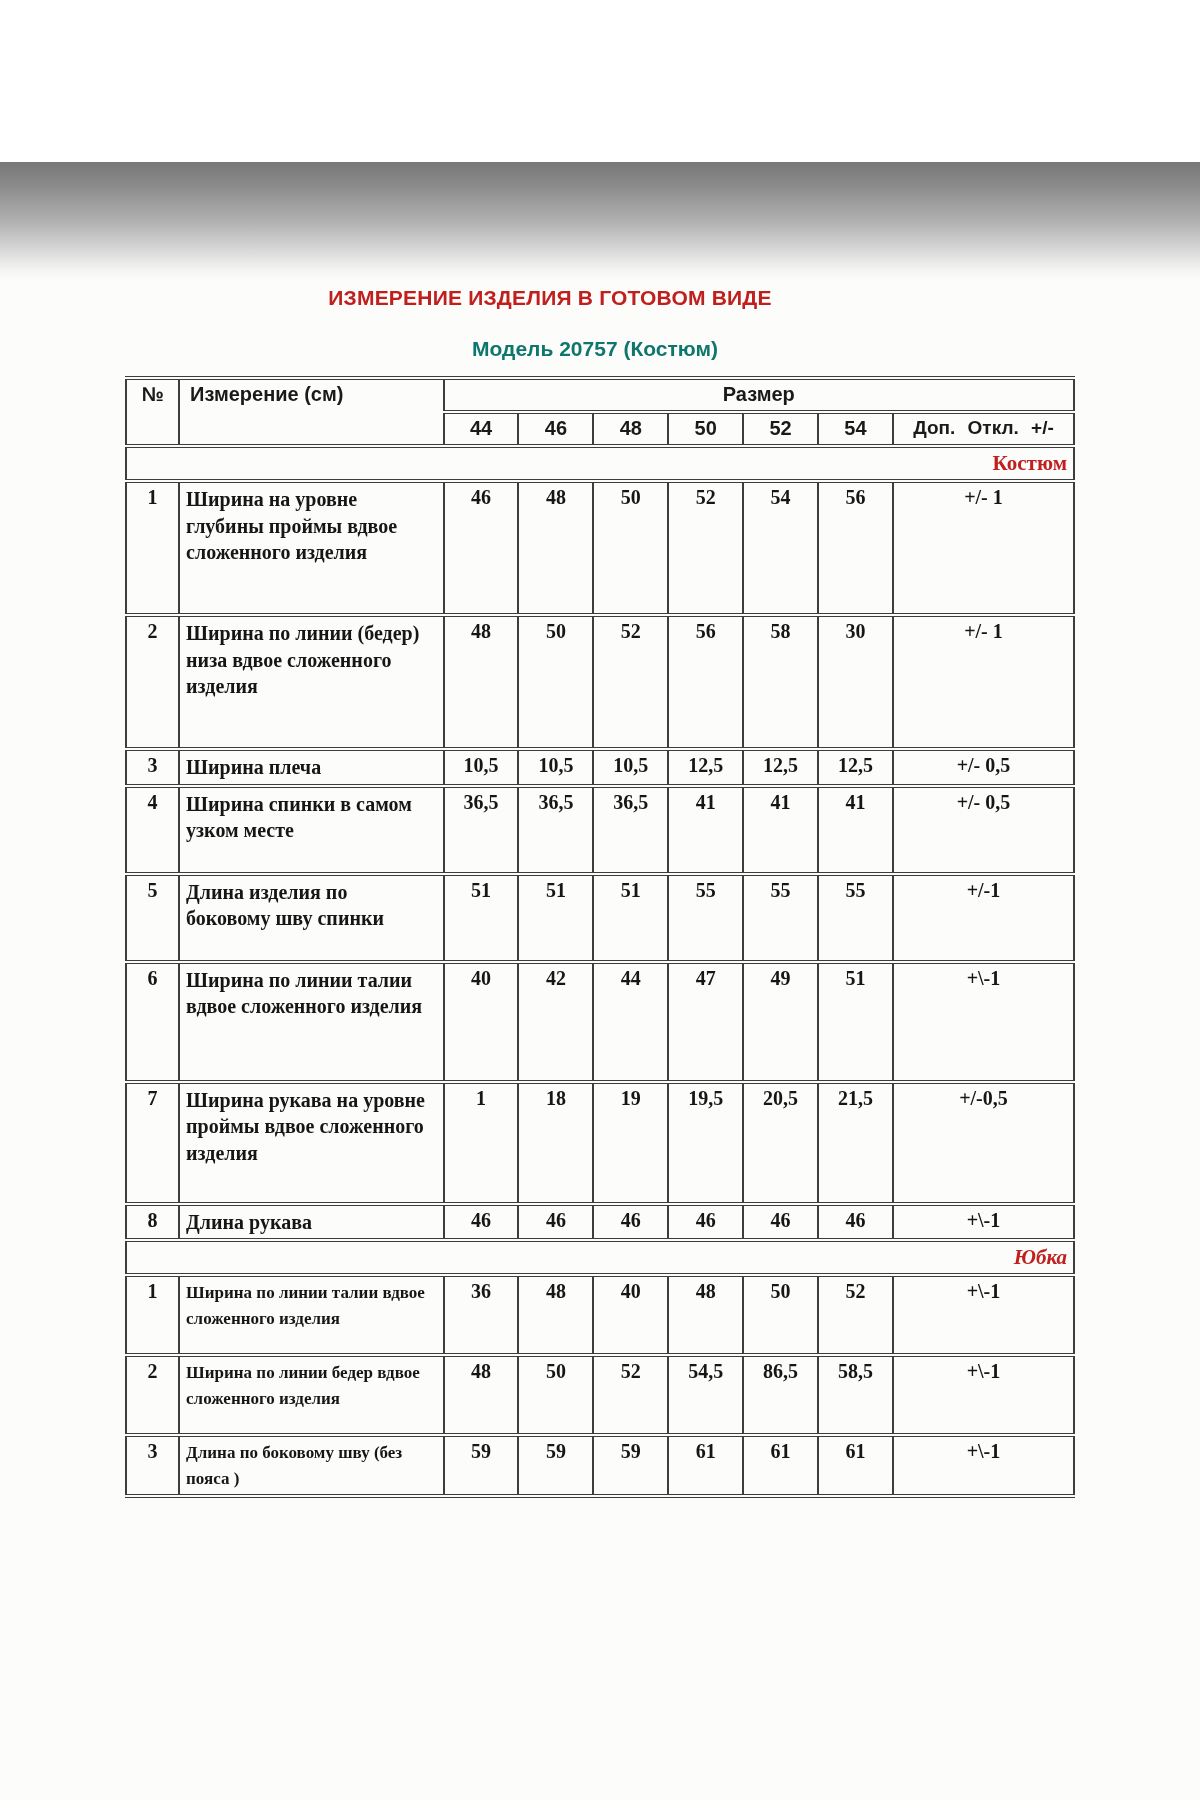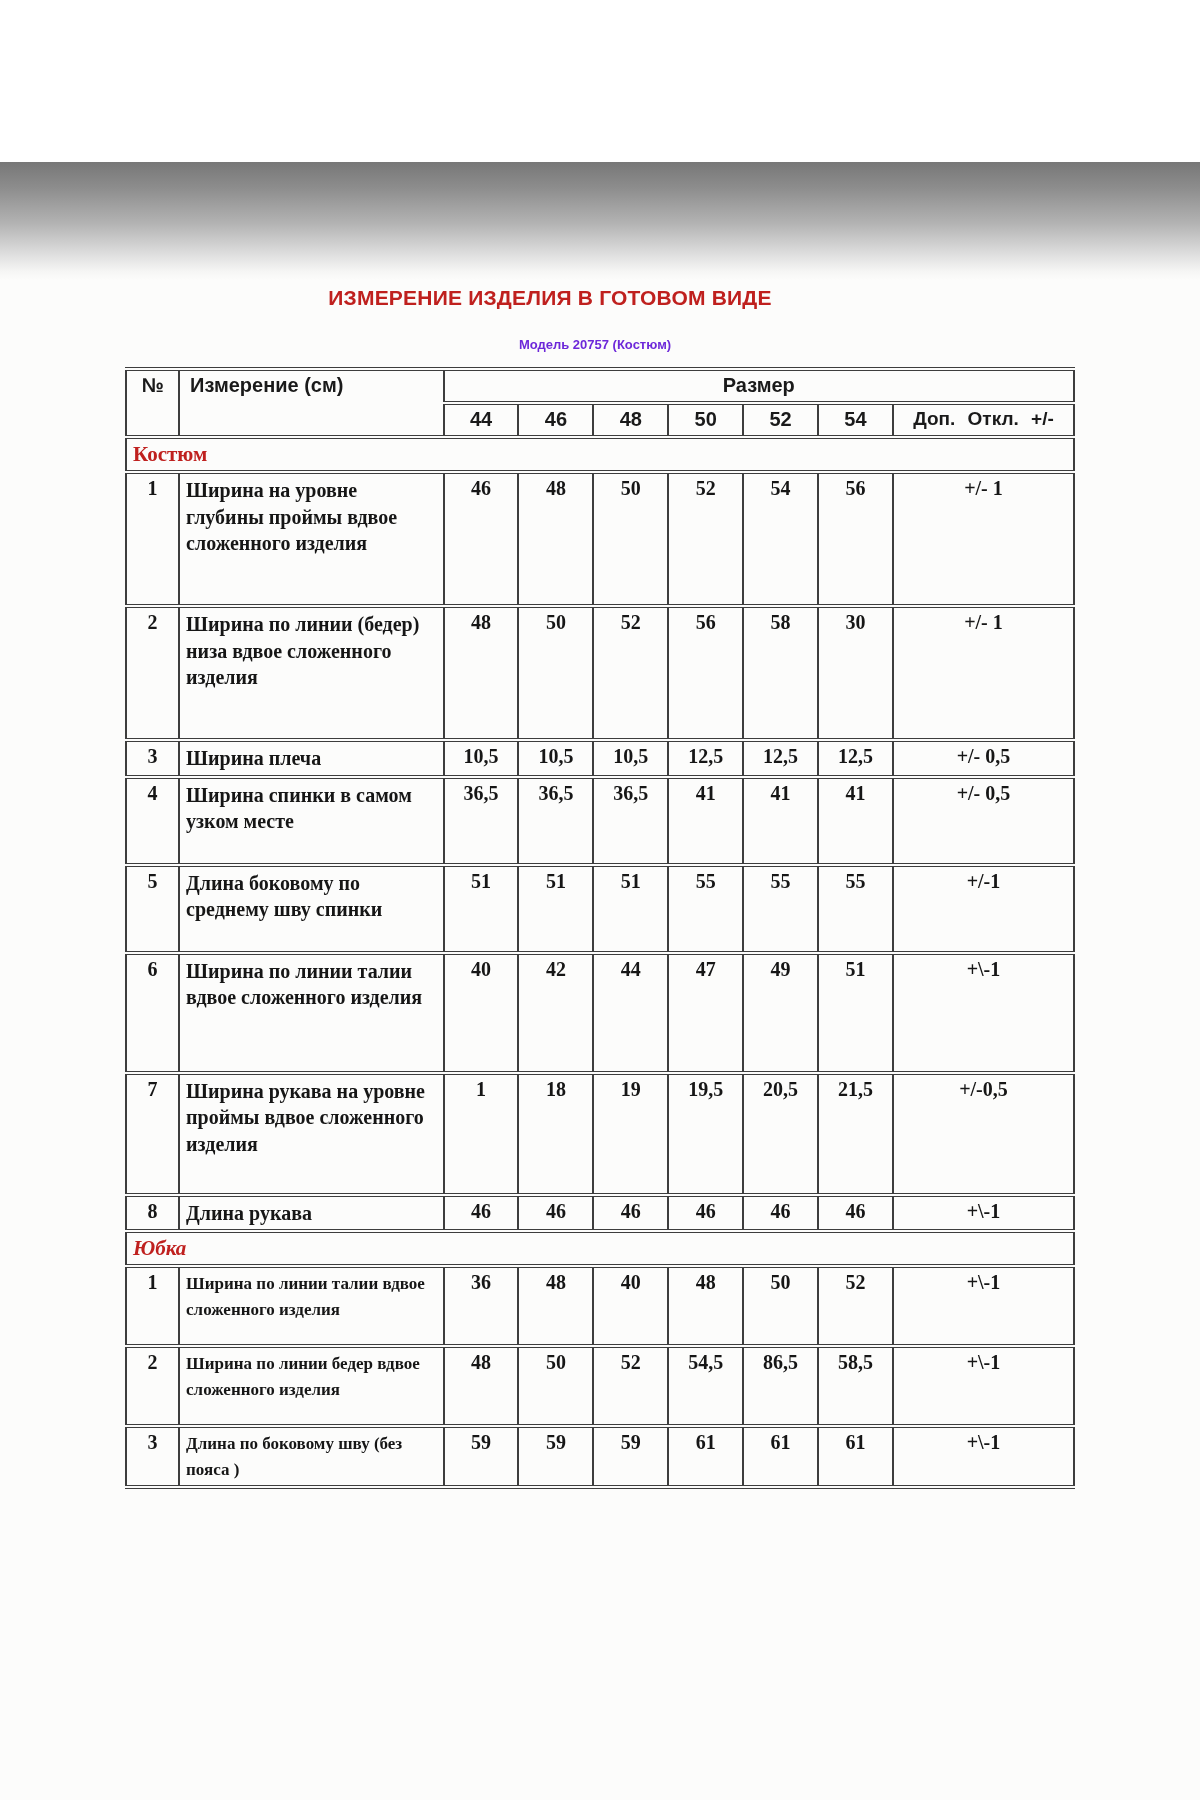--- a/index.html
+++ b/index.html
@@ -23,21 +23,21 @@
     text-align:center;
     font-family:"Liberation Sans", sans-serif;
   }
   .doc-title{
     font-size:21px;font-weight:bold;
     letter-spacing:0.2px;
     margin:0 0 9px 0;
     padding-right:60px;
   }
   .doc-subtitle{
-    font-size:13px;font-weight:bold;color:#6d28d9;
+    font-size:21px;font-weight:bold;color:#0f766e;
     margin:27px 0 0 30px;
   }
   .doc-height{
     font-size:19px;font-weight:bold;color:#222;
     margin:24px 0 0 40px;
   }
   table.meas{
     width:950px;
     margin:15px 0 0 125px;
     border-collapse:collapse;
@@ -55,21 +55,21 @@
   }
   table.meas{border:2px solid #3d3d3d;}
   thead th{
     font-family:"Liberation Sans", sans-serif;
     font-size:20px;font-weight:bold;color:#1a1a1a;
     text-align:center;vertical-align:middle;
     height:34px;
   }
   th.tol-head{word-spacing:7px;font-size:19px;}
   td.section-cell{
-    text-align:left;font-weight:bold;font-size:21px;
+    text-align:right;font-weight:bold;font-size:21px;
     height:32px;padding:2px;
     vertical-align:middle;
     margin-left:44px;
   }
   td.num-cell{text-align:center;font-weight:bold;font-size:20px;}
   td.name-cell{font-weight:bold;font-size:20px;line-height:1.33;padding-left:9px;}
   td.val-cell{text-align:center;font-weight:bold;font-size:20px;}
   td.tol-cell{text-align:center;font-weight:bold;font-size:20px;}
   tr.sec-k.r0 td{height:134px;}
   tr.sec-k.r1 td{height:134px;}
@@ -166,21 +166,21 @@
         <td class="val-cell">36,5</td>
         <td class="val-cell">36,5</td>
         <td class="val-cell">36,5</td>
         <td class="val-cell">41</td>
         <td class="val-cell">41</td>
         <td class="val-cell">41</td>
         <td class="tol-cell">+/- 0,5</td>
       </tr>
       <tr class="sec-k r4">
         <td class="num-cell">5</td>
-        <td class="name-cell">Длина боковому по среднему шву спинки</td>
+        <td class="name-cell">Длина изделия по боковому шву спинки</td>
         <td class="val-cell">51</td>
         <td class="val-cell">51</td>
         <td class="val-cell">51</td>
         <td class="val-cell">55</td>
         <td class="val-cell">55</td>
         <td class="val-cell">55</td>
         <td class="tol-cell">+/-1</td>
       </tr>
       <tr class="sec-k r5">
         <td class="num-cell">6</td>

